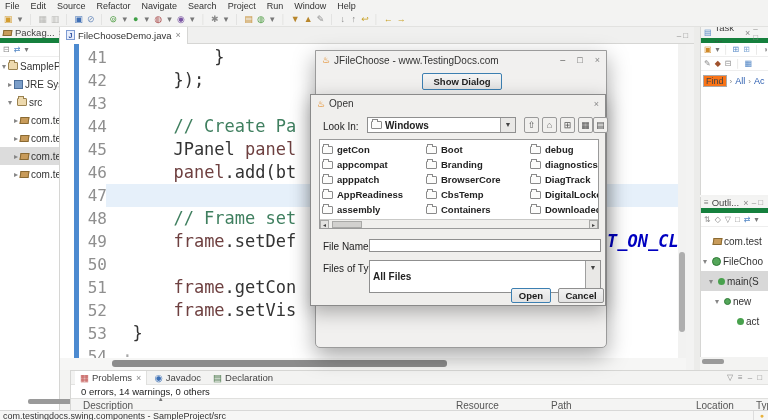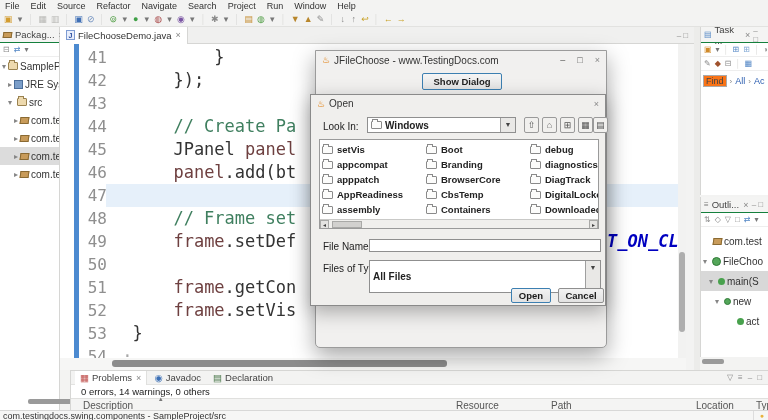--- a/index.html
+++ b/index.html
@@ -7,21 +7,21 @@
   body { font-family:"Liberation Sans", sans-serif; background:#f3f3f2; color:#333; position:relative; }
   .abs { position:absolute; }
 
   
   #menubar { position:absolute; left:0; top:0; width:768px; height:12px; background:#f3f3f2; display:flex; align-items:center; gap:11px; padding-left:5px; font-size:9px; color:#333; }
   #menubar .mi { cursor:default; }
   #toolbar { position:absolute; left:0; top:12px; width:768px; height:15px; background:#f3f3f2; border-bottom:1px solid #e2e2e0; display:flex; align-items:center; gap:4px; padding-left:4px; font-size:9px; }
   #toolbar .tbi { display:inline-block; min-width:7px; text-align:center; }
 
   
-  .panel-hdr { height:16px; background:#f4f4f3; border-bottom:1px solid #15803d; display:flex; align-items:center; font-size:9.5px; color:#444; padding:0 3px; gap:3px; }
+  .panel-hdr { height:16px; background:#f4f4f3; border-bottom:5px solid #15803d; display:flex; align-items:center; font-size:9.5px; color:#444; padding:0 3px; gap:3px; }
   .tab-x { color:#999; font-size:9px; margin-left:1px; }
   .minmax { margin-left:auto; color:#888; font-size:8px; letter-spacing:2px; }
   .microbar { display:flex; gap:4px; align-items:center; font-size:8px; color:#888; padding:2px 3px; border-bottom:1px solid #eee; }
 
   
   #pkg { left:0; top:27px; width:60px; height:383px; background:#fff; border-right:1px solid #d6d6d4; }
   .titem { display:flex; align-items:center; height:18px; font-size:10px; color:#333; white-space:nowrap; overflow:hidden; gap:2px; padding-left:2px; }
   .titem.sel { background:#dcdcdc; }
   .arrow { color:#858585; font-size:8px; width:7px; display:inline-block; }
   .i-folder { width:10px; height:8px; min-width:10px; border:1px solid #9a8250; background:#edd9ae; border-radius:1px; position:relative; display:inline-block; }
@@ -412,21 +412,21 @@
   <span class="dtb" style="left: 231px; top: 22px; color: rgb(85, 85, 85);">⌂</span>
   <span class="dtb" style="left: 249px; top: 22px; color: rgb(85, 85, 85);">⊞</span>
   <span class="dtb" style="left: 267px; top: 22px; color: rgb(85, 85, 85);">▦</span>
   <span class="dtb" style="left: 282px; top: 22px; color: rgb(85, 85, 85);">▤</span>
 
   <div id="flist">
     <div class="fcol" style="left:2px;">
 
     <div class="frow">
           <span class="d-folder"></span>
-          <span>setVis</span>
+          <span>getCon</span>
         </div>
         <div class="frow">
           <span class="d-folder"></span>
           <span>appcompat</span>
         </div>
         <div class="frow">
           <span class="d-folder"></span>
           <span>apppatch</span>
         </div>
         <div class="frow">

